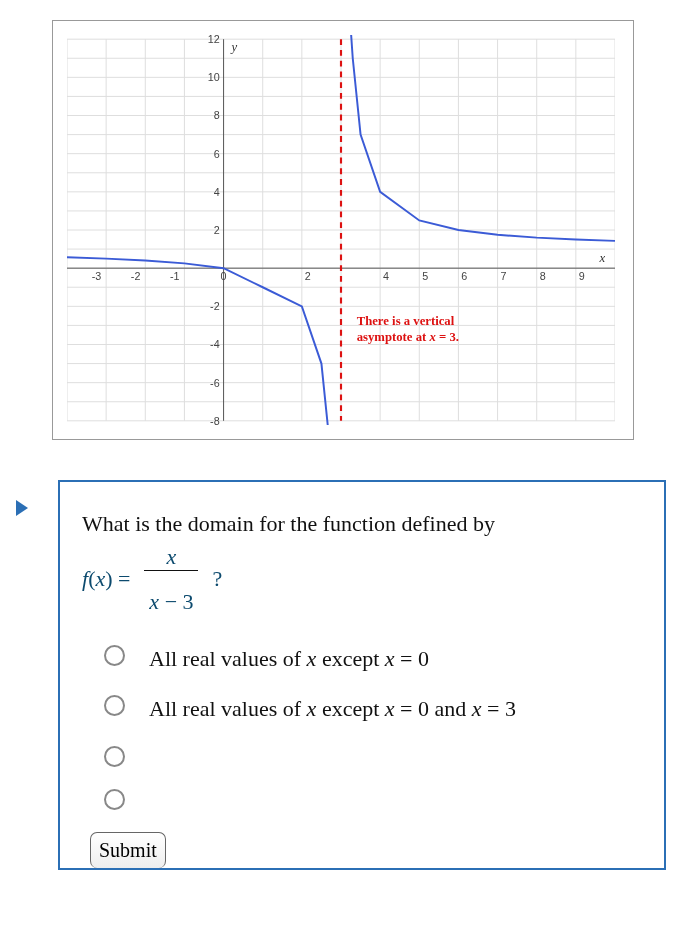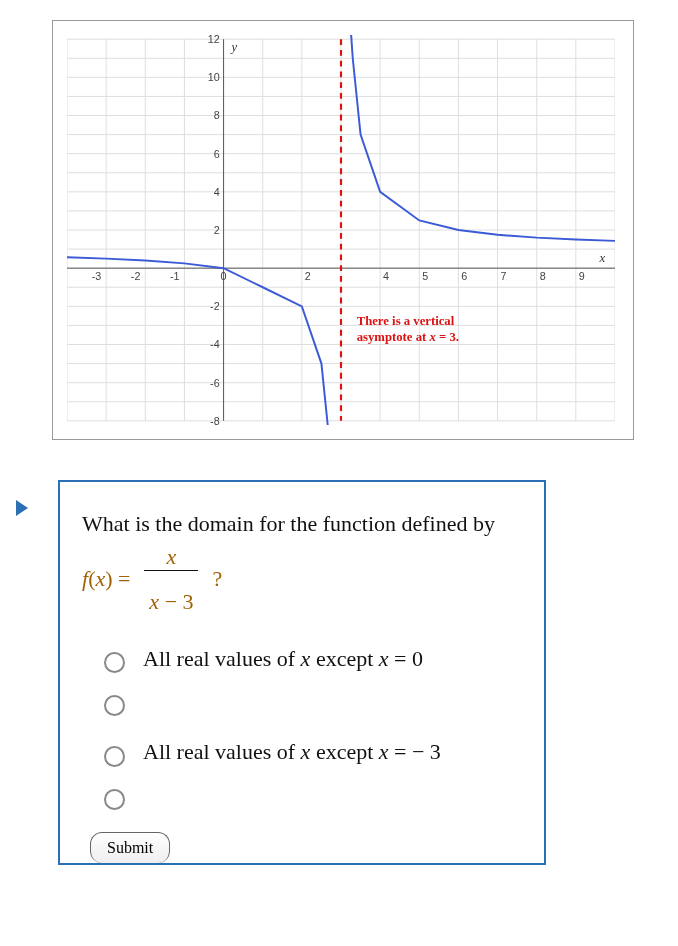--- a/index.html
+++ b/index.html
@@ -31,82 +31,82 @@
     width: 0; height: 0;
     border-top: 8px solid transparent;
     border-bottom: 8px solid transparent;
     border-left: 12px solid #2b6fb5;
   }
 
   .question-box {
     border: 2px solid #2b6fb5;
     margin-left: 34px;
     margin-top: 40px;
-    width: 488px;
+    width: 608px;
     padding: 26px 26px 0 22px;
     position: relative;
   }
 
   .qtext {
     font-size: 22px;
     line-height: 1.45;
     color: #111;
   }
   .eqline {
     display: flex;
     align-items: center;
     gap: 10px;
     margin-top: 4px;
     font-size: 22px;
-    color: #a16207;
+    color: #0c4a6e;
   }
   .frac {
     display: inline-flex;
     flex-direction: column;
     align-items: center;
     vertical-align: middle;
     margin: 0 4px;
   }
   .frac .num { padding: 0 4px 0 4px; }
   .frac .bar { width: 100%; min-width: 54px; height: 1px; background: #111; }
   .frac .den { padding: 2px 4px 0 4px; margin-top: 16px; }
   .mi { font-style: italic; font-family: Georgia, serif; }
 
   .options {
     margin: 30px 0 0 22px;
     font-size: 22px;
   }
   .option {
     display: flex;
-    align-items: flex-end;
-    gap: 18px;
+    align-items: flex-start;
+    gap: 24px;
     margin: 12px 0 22px 0;
     color: #111;
   }
   .radio {
     width: 21px; height: 21px;
     border: 2px solid #888;
     border-radius: 50%;
     background: #fff;
     flex: 0 0 auto;
     cursor: pointer;
   }
   .option .lbl { cursor: pointer; line-height: 1.3; }
 
   .submit-wrap {
     margin: 16px 0 0 8px;
   }
   .submit-btn {
     border: 1px solid #666;
     background: linear-gradient(#fff, #eee);
     font-family: Georgia, serif;
-    font-size: 16px;
-    padding: 6px 16px;
+    font-size: 20px;
+    padding: 6px 8px;
     cursor: pointer;
-    border-radius: 12px;
+    border-radius: 7px;
     border-bottom: none;
   }
 
   
   .grid line { stroke: #ddd; stroke-width: 1; }
   .axis line { stroke: #555; stroke-width: 1; }
   .curve { stroke: #3b5bd6; stroke-width: 2; fill: none; }
   .asym line { stroke: #d11; stroke-width: 2.2; stroke-dasharray: 6 5; }
   .tick-label { font: 11px Arial, sans-serif; fill: #444; }
   .axlabel { font: italic 13px Georgia, serif; fill: #333; }
@@ -217,26 +217,26 @@
 
     <div class="options">
       <div class="option">
         <span class="radio"></span>
         <span class="lbl">
           <span>All real values of </span><span class="mi">x</span><span> except </span><span class="mi">x</span><span> = 0</span>
         </span>
       </div>
       <div class="option">
         <span class="radio"></span>
-      </div>
-      <div class="option">
-        <span class="radio"></span>
         <span class="lbl">
-          <span>All real values of </span><span class="mi">x</span><span> except </span><span class="mi">x</span><span> =  − 3</span>
+          <span>All real values of </span><span class="mi">x</span><span> except </span><span class="mi">x</span><span> = 0 and </span><span class="mi">x</span><span> = 3</span>
         </span>
+      </div>
+      <div class="option">
+        <span class="radio"></span>
       </div>
       <div class="option">
         <span class="radio"></span>
       </div>
     </div>
 
     <div class="submit-wrap">
       <button class="submit-btn">Submit</button>
     </div>
 

